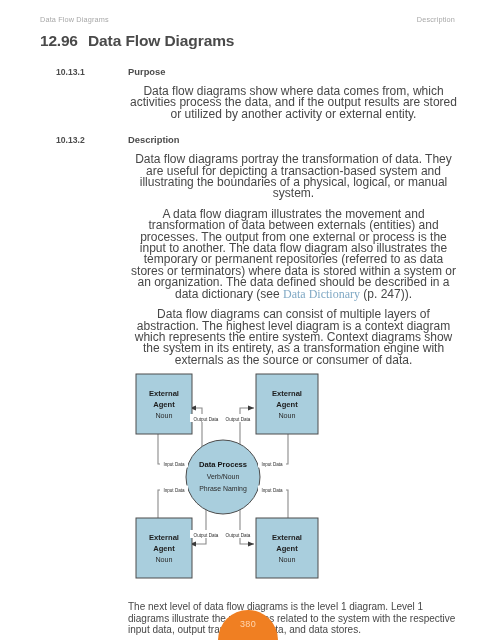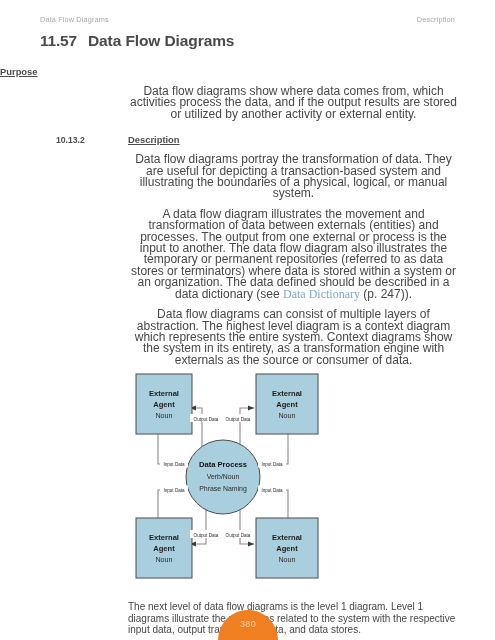--- a/index.html
+++ b/index.html
@@ -69,21 +69,20 @@
     width: 128px;
     padding-left: 56px;
     font-size: 8.6px;
     font-weight: bold;
     color: #4d4d4d;
   }
   .sub-name {
     font-size: 9.4px;
     font-weight: bold;
     color: #4d4d4d;
-    text-decoration: underline;
   }
 
   .body-block {
     padding-left: 128px;
     padding-right: 36px;
   }
   .body-block p {
     margin: 5px 0 9px 0;
     font-size: 12px;
     line-height: 11.4px;
@@ -181,25 +180,26 @@
 <body>
 
 <div class="running-header">
   <span>Data Flow Diagrams</span>
   <span>Description</span>
 </div>
 
 <div class="page">
 
   <div class="section-title-row">
-    <div class="section-num">11.57</div>
+    <div class="section-num">12.96</div>
     <div class="section-name">Data Flow Diagrams</div>
   </div>
 
   <div class="sub-title-row">
+    <div class="sub-num">10.13.1</div>
     <div class="sub-name">Purpose</div>
   </div>
   <div class="body-block">
     <p>Data flow diagrams show where data comes from, which activities process the data, and if the output results are stored or utilized by another activity or external entity.</p>
   </div>
 
   <div class="sub-title-row" style="margin-top:14px;">
     <div class="sub-num">10.13.2</div>
     <div class="sub-name">Description</div>
   </div>

